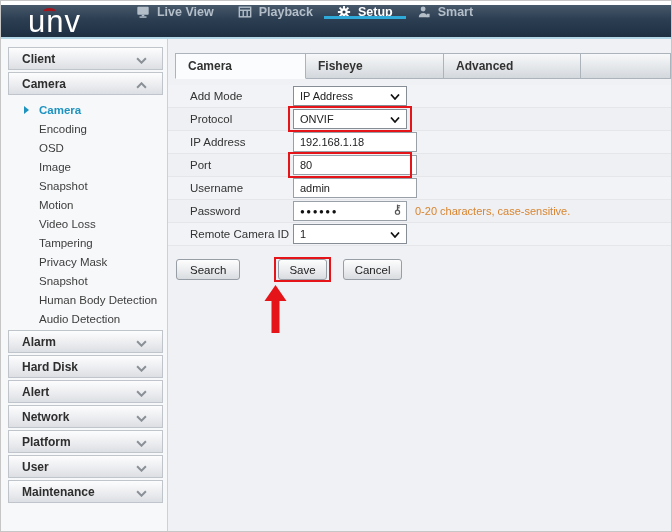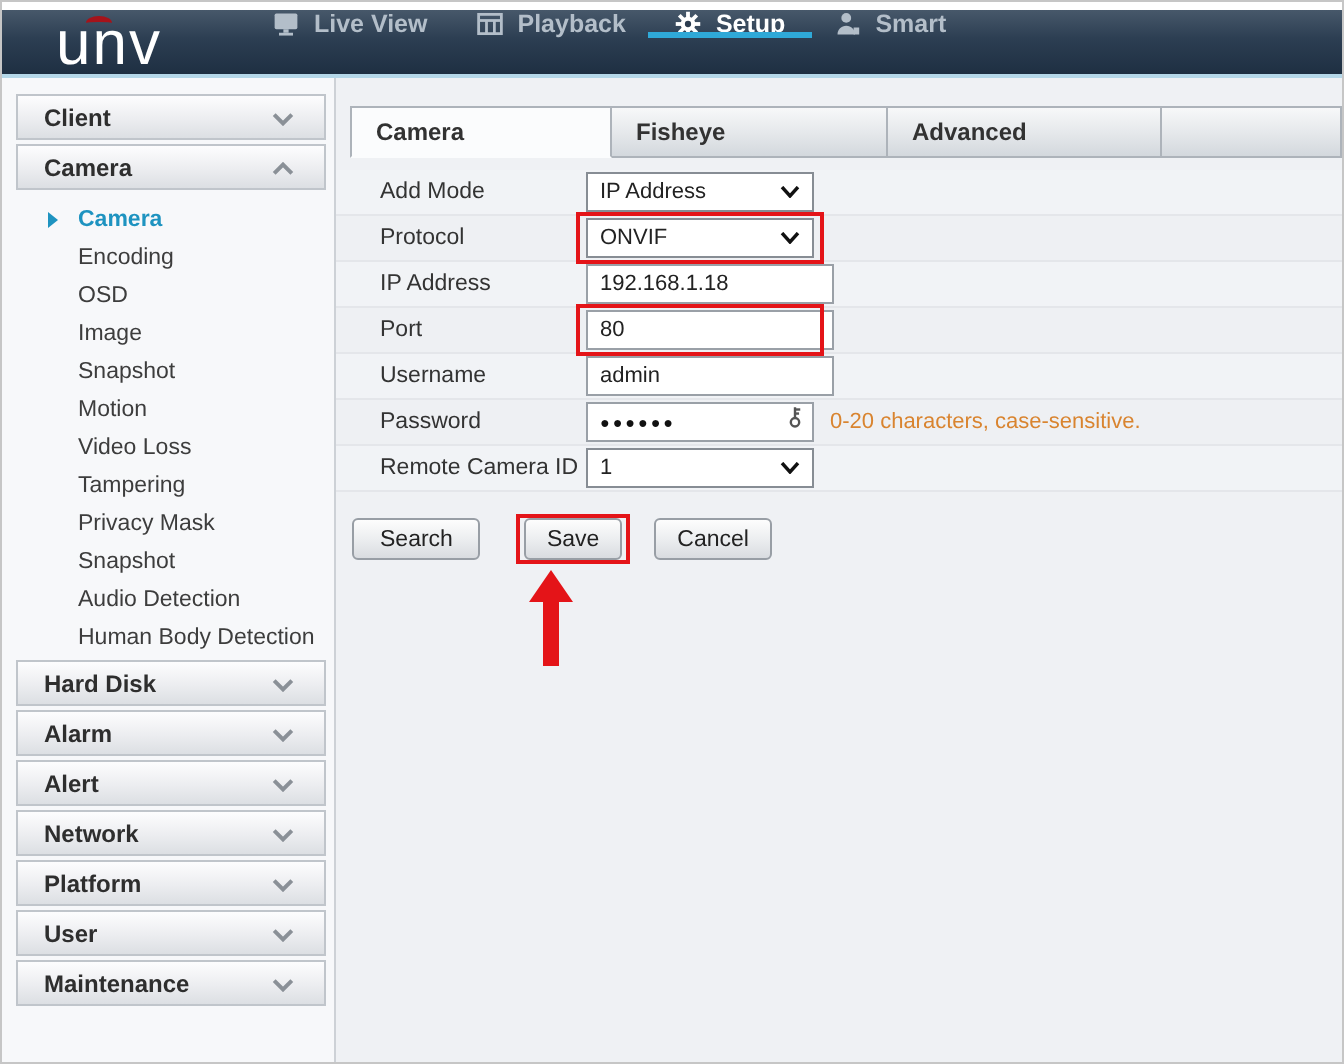--- a/index.html
+++ b/index.html
@@ -74,21 +74,21 @@
   .dots { font-size:8px; letter-spacing:1.5px; color:#111; font-weight:bold; }
   .hint { margin-left:8px; font-size:11px; color:#d9842f; }
 
   .annot::after { content:""; position:absolute; top:-3px; bottom:-3px; left:-5px; right:-5px;
                   border:2px solid #e41418; pointer-events:none; }
 
   .btnrow { margin-top:13px; padding-left:8px; display:flex; align-items:center; position:relative; }
   .btn { height:21px; border:1px solid #989ea5; border-radius:3px; font-size:11.5px; color:#222;
          background:linear-gradient(180deg,#fdfdfd 0%,#eceef0 50%,#d9dce0 100%);
          font-family:"Liberation Sans","DejaVu Sans",sans-serif; cursor:pointer; position:relative; }
-  .btn-search { padding:0 13px; margin-right:22px; }
+  .btn-search { padding:0 13px; margin-right:38px; }
   .btn-save { padding:0 10px; margin-right:16px; }
   .btn-cancel { padding:0 11px; }
 
   .red-arrow { position:absolute; left:96px; top:26px; }
 </style>
 </head>
 <body>
 
 <div class="frame">
 
@@ -200,36 +200,36 @@
         <div class="submenu-item">
           <span class="tri"></span>
           <span class="sub-label">Privacy Mask</span>
         </div>
         <div class="submenu-item">
           <span class="tri"></span>
           <span class="sub-label">Snapshot</span>
         </div>
         <div class="submenu-item">
           <span class="tri"></span>
+          <span class="sub-label">Human Body Detection</span>
+        </div>
+        <div class="submenu-item">
+          <span class="tri"></span>
           <span class="sub-label">Audio Detection</span>
         </div>
-        <div class="submenu-item">
-          <span class="tri"></span>
-          <span class="sub-label">Human Body Detection</span>
-        </div>
-      </div>
-
+      </div>
+
+      <div class="side-section">
+        <span class="sec-label">Alarm</span>
+        <span><svg width="11" height="7" viewBox="0 0 10 6" fill="none" stroke="#8a9097" stroke-width="1.8">
+              <polyline points="1,1 5,5 9,1"></polyline>
+            </svg></span>
+      </div>
       <div class="side-section">
         <span class="sec-label">Hard Disk</span>
-        <span><svg width="11" height="7" viewBox="0 0 10 6" fill="none" stroke="#8a9097" stroke-width="1.8">
-              <polyline points="1,1 5,5 9,1"></polyline>
-            </svg></span>
-      </div>
-      <div class="side-section">
-        <span class="sec-label">Alarm</span>
         <span><svg width="11" height="7" viewBox="0 0 10 6" fill="none" stroke="#8a9097" stroke-width="1.8">
               <polyline points="1,1 5,5 9,1"></polyline>
             </svg></span>
       </div>
       <div class="side-section">
         <span class="sec-label">Alert</span>
         <span><svg width="11" height="7" viewBox="0 0 10 6" fill="none" stroke="#8a9097" stroke-width="1.8">
               <polyline points="1,1 5,5 9,1"></polyline>
             </svg></span>
       </div>

